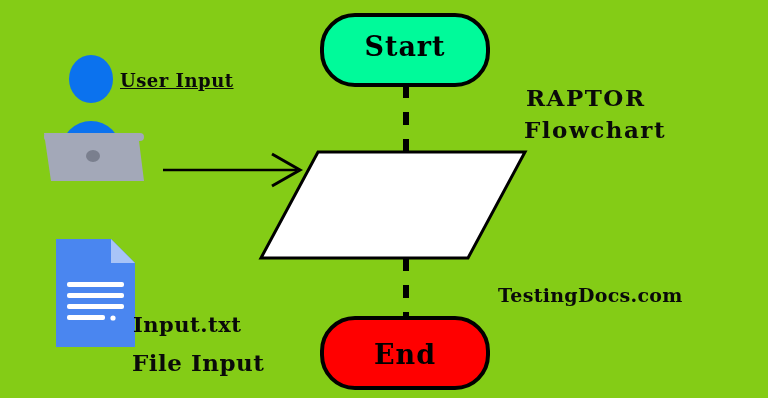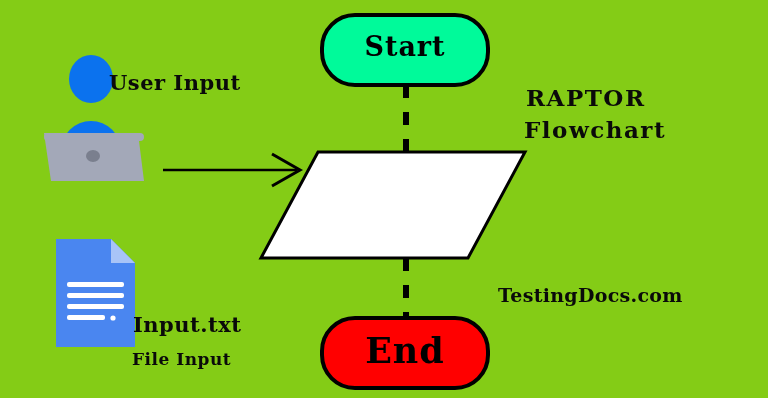--- a/index.html
+++ b/index.html
@@ -39,34 +39,35 @@
     position: absolute;
     font-family: "DejaVu Serif", serif;
     font-weight: bold;
     color: #000000;
     white-space: nowrap;
     text-align: center;
     letter-spacing: 1px;
     line-height: 1;
   }
   #label-user-input {
-    left: 109px;
+    left: 120px;
     top: 72px;
-    font-size: 21px;
+    font-size: 18px;
+    text-decoration: underline;
   }
   #label-input-file {
     left: 133px;
     top: 272px;
     font-size: 21px;
     margin-top: 42px;
   }
   #label-file-input {
     left: 132px;
     top: 351px;
-    font-size: 17px;
+    font-size: 23px;
   }
   #label-brand-line1 {
     left: 526px;
     top: 86px;
     font-size: 23px;
     letter-spacing: 1.5px;
     text-align: right;
   }
   #label-brand-line2 {
     left: 524px;
@@ -81,23 +82,23 @@
     letter-spacing: 0.3px;
   }
   #text-start {
     left: 330px;
     top: 33px;
     width: 150px;
     font-size: 27px;
   }
   #text-end {
     left: 330px;
-    top: 333px;
+    top: 341px;
     width: 150px;
-    font-size: 35px;
+    font-size: 27px;
   }
 </style>
 </head>
 <body>
 
 <div id="canvas">
 
   <svg id="svg-layer" viewBox="0 0 768 414" xmlns="http://www.w3.org/2000/svg">
 
     <g>

